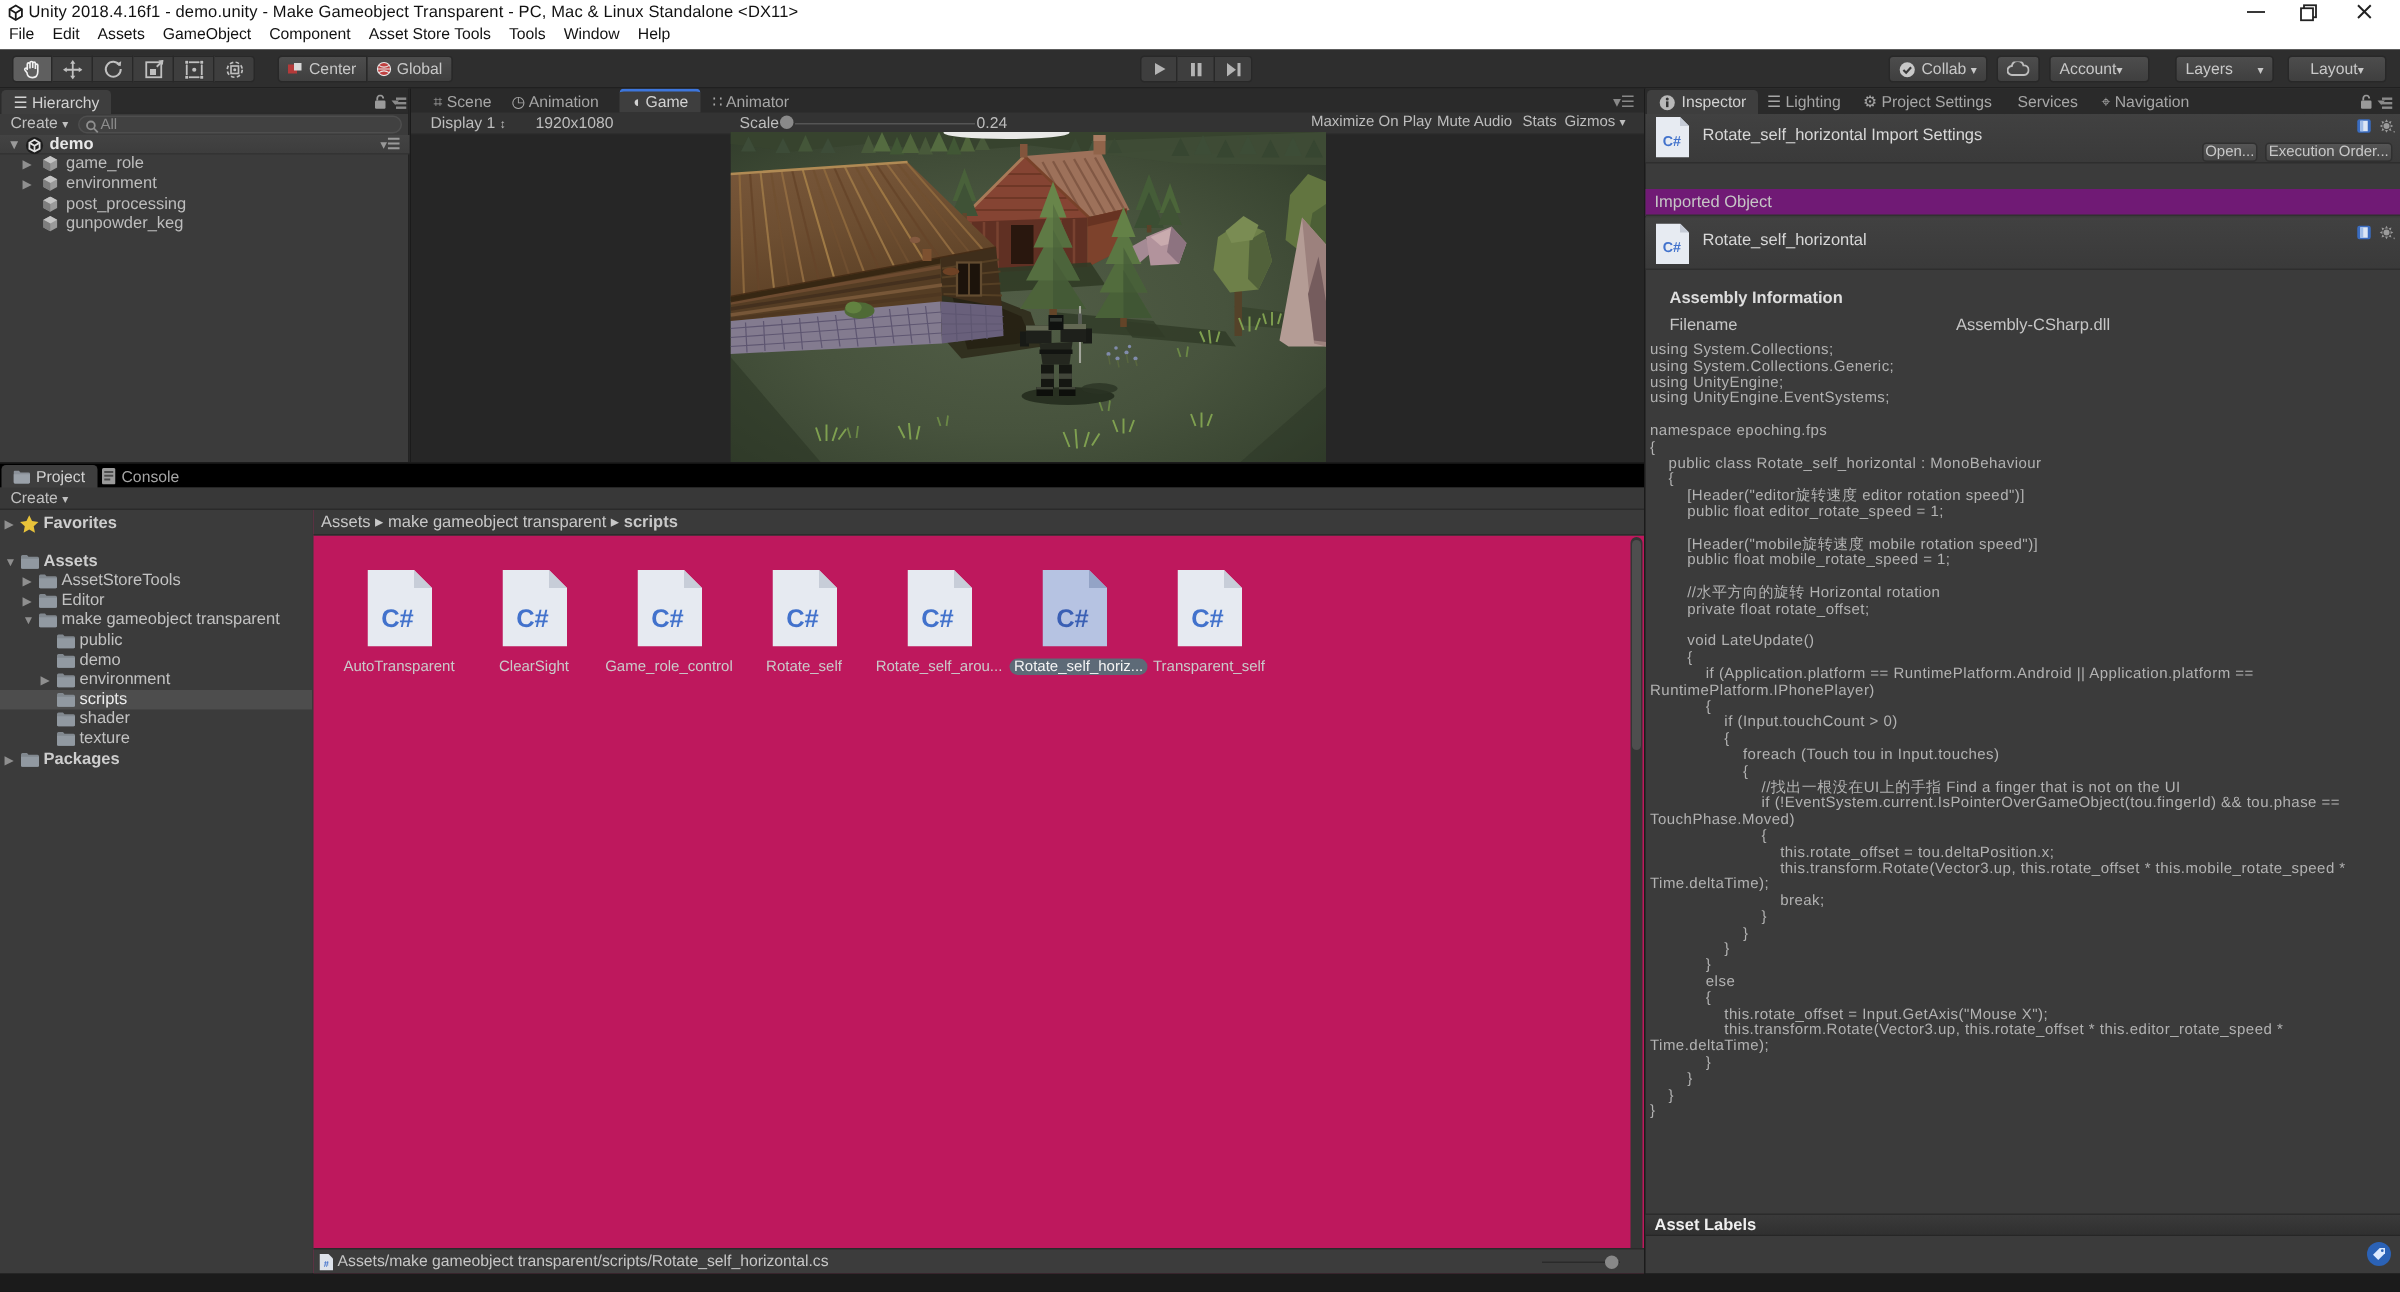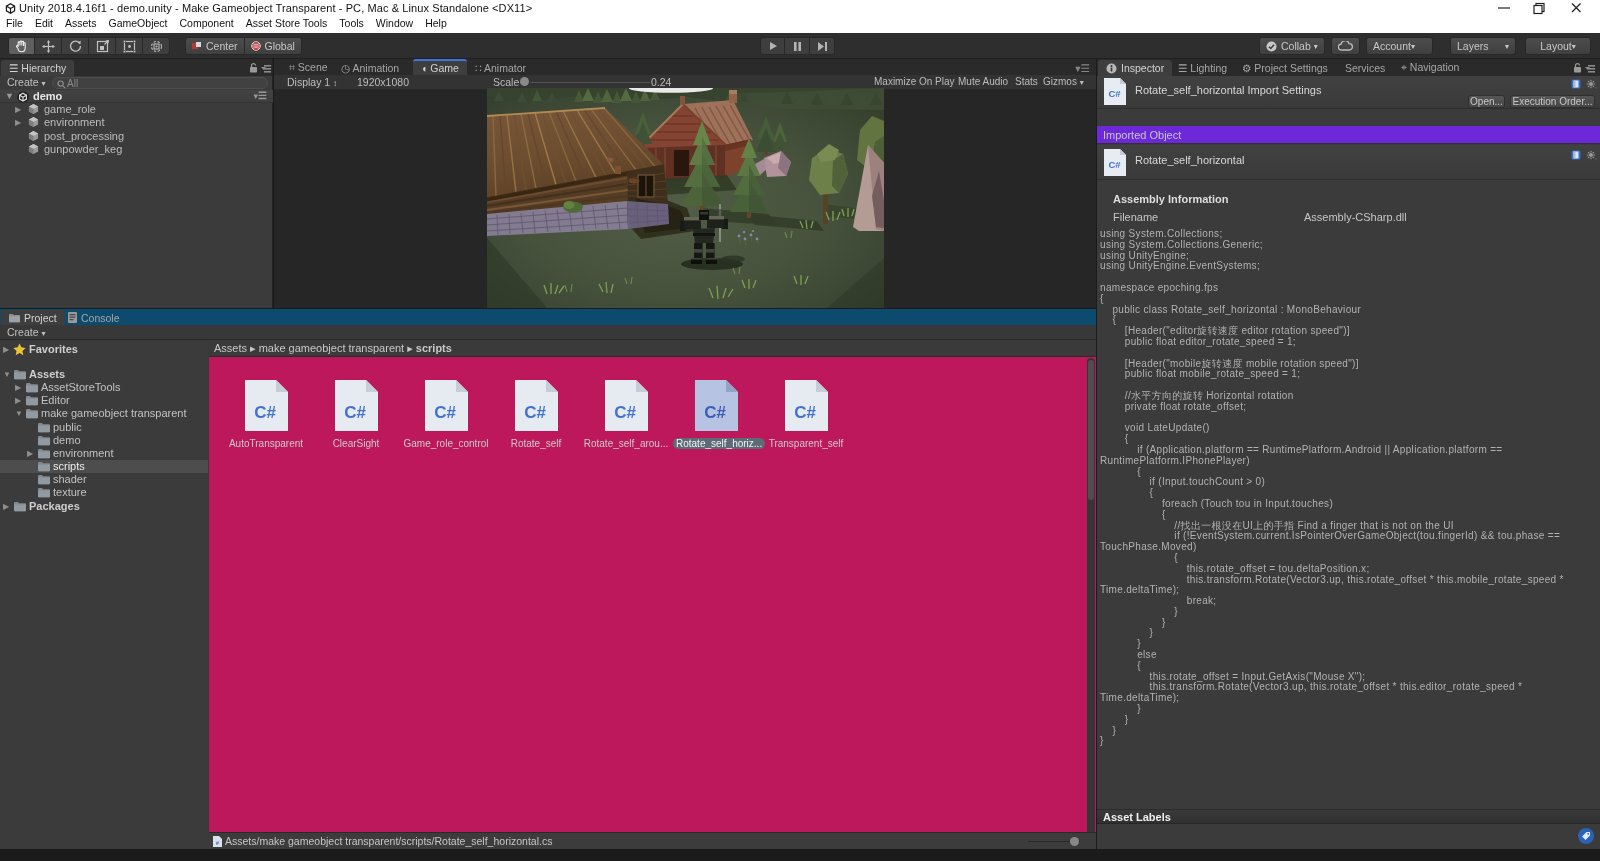--- a/index.html
+++ b/index.html
@@ -61,21 +61,21 @@
   #pstatus { position:absolute; left:209px; top:523px; width:887px; height:17px; background:#3c3c3c;
      border-top:1px solid #2a2a2a; color:#c6c6c6; font-size:10.5px; line-height:16px; }
 
   
   #inspector { left:1097px; top:59px; width:503px; height:790px; background:#3b3b3b; }
   #insphead { position:absolute; left:0; top:17px; width:503px; height:33px;
      background:linear-gradient(#414141,#3a3a3a); border-bottom:1px solid #2e2e2e; }
   .ibtn { position:absolute; height:13px; background:linear-gradient(#555,#464646); border:1px solid #303030;
      border-radius:3px; color:#c8c8c8; font-size:10px; line-height:11px; text-align:center; }
   #imported { position:absolute; left:0; top:67px; width:503px; height:18px; color:#c6c6c6; font-size:11px;
-     line-height:18px; border-bottom:1px solid #313131; background:#6d28d9;}
+     line-height:18px; border-bottom:1px solid #313131; background:#701a75;}
   #insphead2 { position:absolute; left:0; top:86px; width:503px; height:35px;
      background:linear-gradient(#414141,#3a3a3a); border-bottom:1px solid #2e2e2e; }
   #codeblk { position:absolute; left:3px; top:170px; width:500px; color:#b2b2b2; letter-spacing:0.32px;
      font-size:10px; line-height:10.8px; white-space:pre; font-family:"Liberation Sans",sans-serif; }
   #assetlabels { position:absolute; left:0; top:750px; width:503px; height:15px;
      background:linear-gradient(#3a3a3a,#303030); border-top:1px solid #2b2b2b; border-bottom:1px solid #262626;
      color:#efefef; font-weight:bold; font-size:11px; line-height:14px; }
 
   #bottomstrip { left:0; top:849px; width:1600px; height:12px; background:#1b1b1b; }
 </style>
@@ -565,21 +565,21 @@
           <path d="M248 186 l-2 -6 M252 186 l1 -7"></path>
           <path d="M300 150 l-2 -6 M304 150 l1 -7"></path>
         </g>
         <polygon points="0,220 0,150 60,220" fill="#273122" opacity="0.5"></polygon>
         <polygon points="397,220 397,170 340,220" fill="#273122" opacity="0.4"></polygon>
       </svg>
     </div>
   </div>
 
   <div class="abs" id="projectpanel">
-    <div class="tabstrip" style="background:#0c4a6e">
+    <div class="tabstrip" style="background:#000000">
       <div class="tab" style="left:1px"><svg style="margin-right:4px" width="11" height="10" viewBox="0 0 12 10">
             <path d="M0 1.5Q0 .5 1 .5h3l1 1.2h6q1 0 1 1v6q0 1-1 1H1q-1 0-1-1z" fill="#8b9199"></path>
             <path d="M0 3h12v5.7q0 1-1 1H1q-1 0-1-1z" fill="#9aa1a9"></path>
           </svg>Project</div>
       <div class="tabtxt" style="left:68px"><svg style="margin-right:4px" width="9" height="11" viewBox="0 0 9 11">
             <rect x="0" y="0" width="9" height="11" rx="1" fill="#9a9a9a"></rect>
             <rect x="1.5" y="2" width="6" height="1.3" fill="#4a4a4a"></rect>
             <rect x="1.5" y="4.5" width="6" height="1.3" fill="#4a4a4a"></rect>
             <rect x="1.5" y="7" width="4" height="1.3" fill="#4a4a4a"></rect>
           </svg>Console</div>

